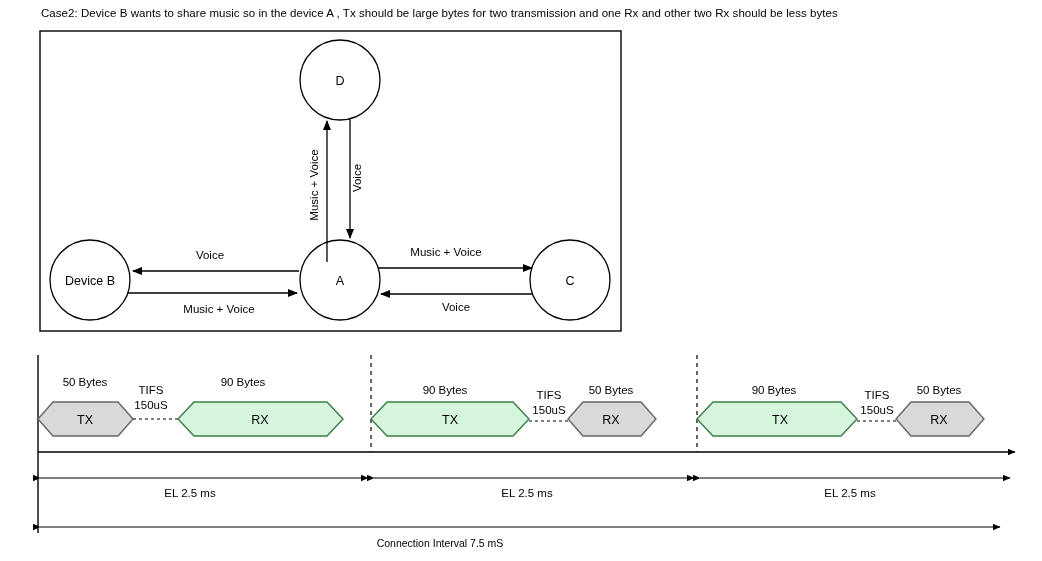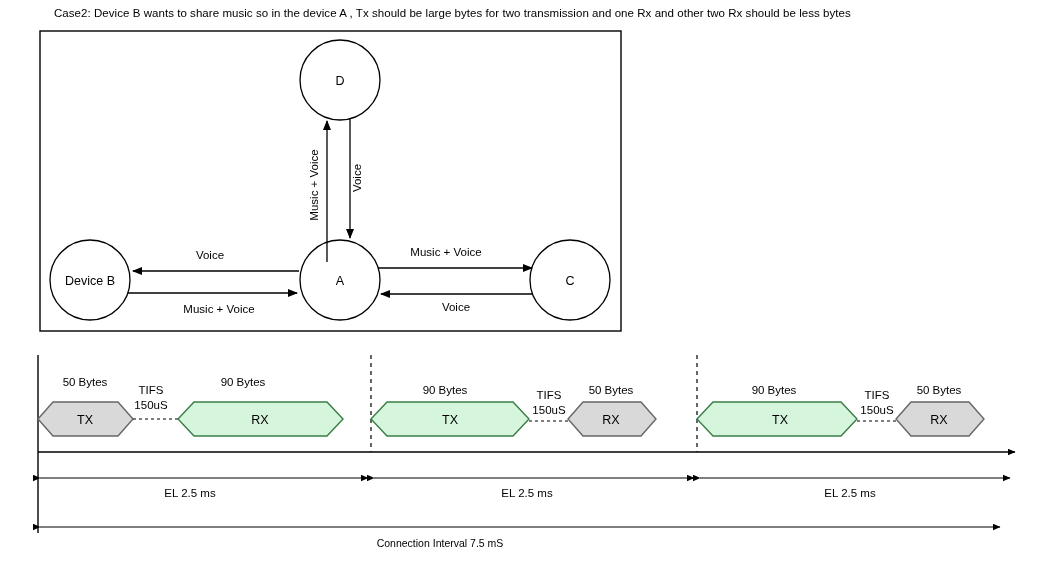--- a/index.html
+++ b/index.html
@@ -17,21 +17,21 @@
   }
   #canvas {
     position: absolute;
     left: 0;
     top: 0;
     width: 1042px;
     height: 561px;
   }
   .ttl {
     position: absolute;
-    left: 54px;
+    left: 41px;
     top: 7px;
     font-size: 11.5px;
     color: #000;
     white-space: nowrap;
     letter-spacing: 0.05px;
   }
   svg text {
     font-family: "Liberation Sans", sans-serif;
     fill: #000000;
   }

